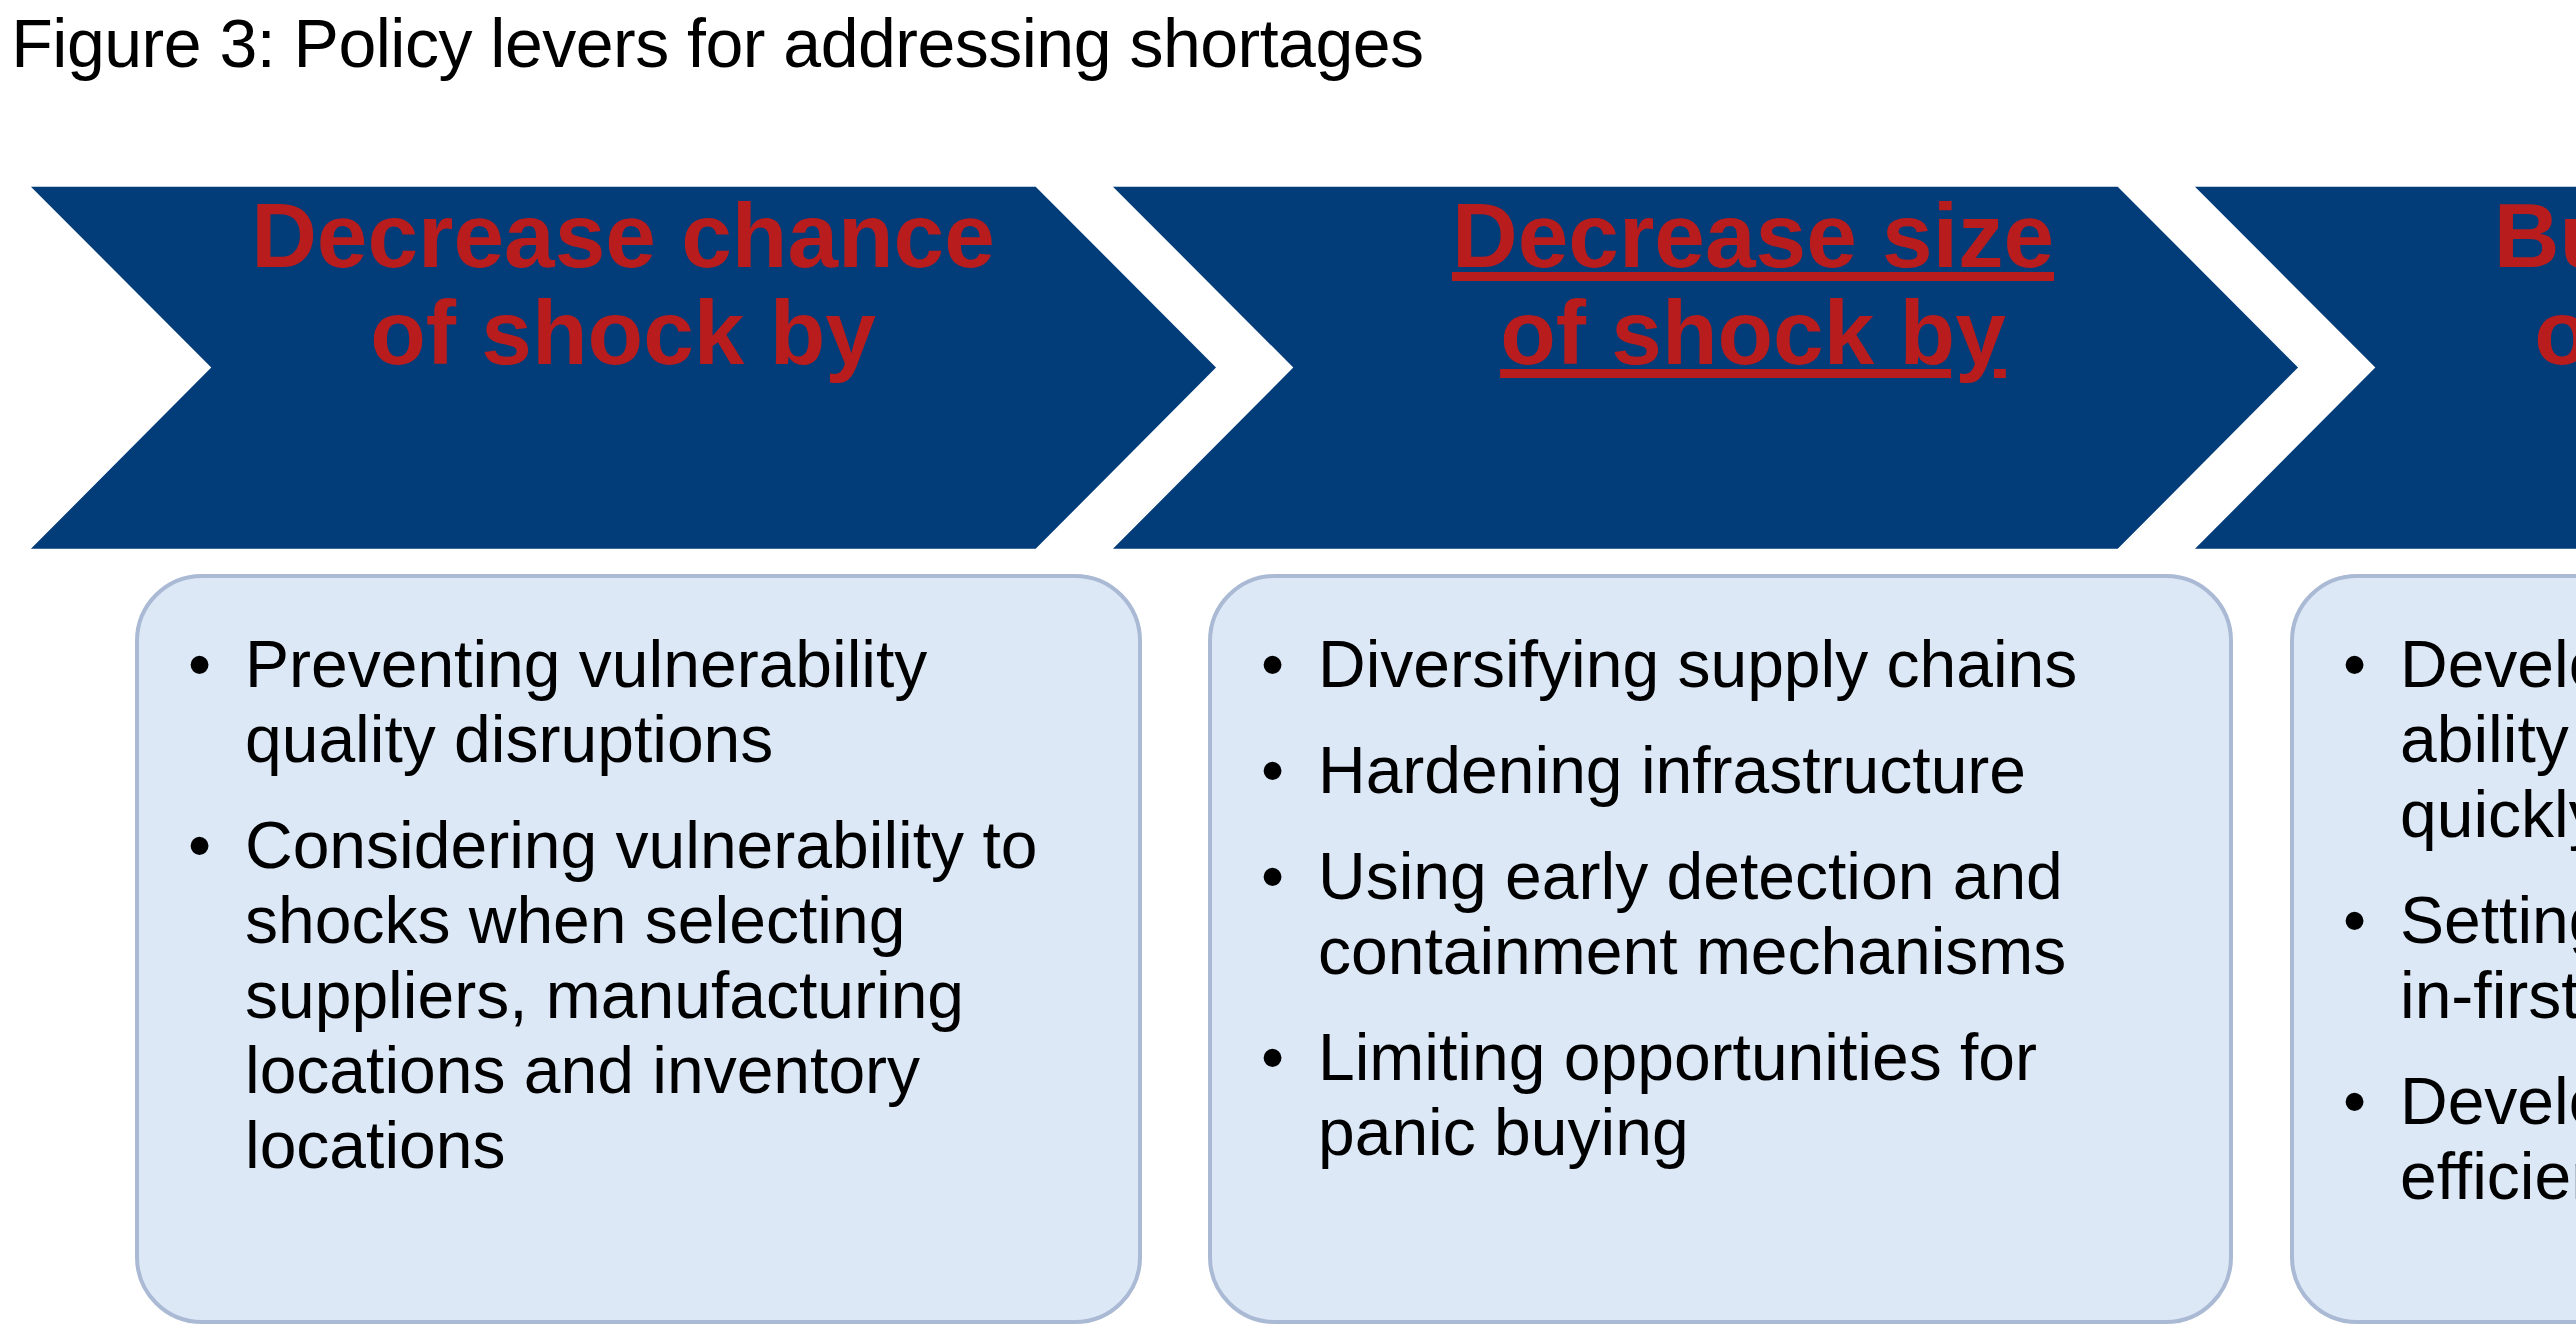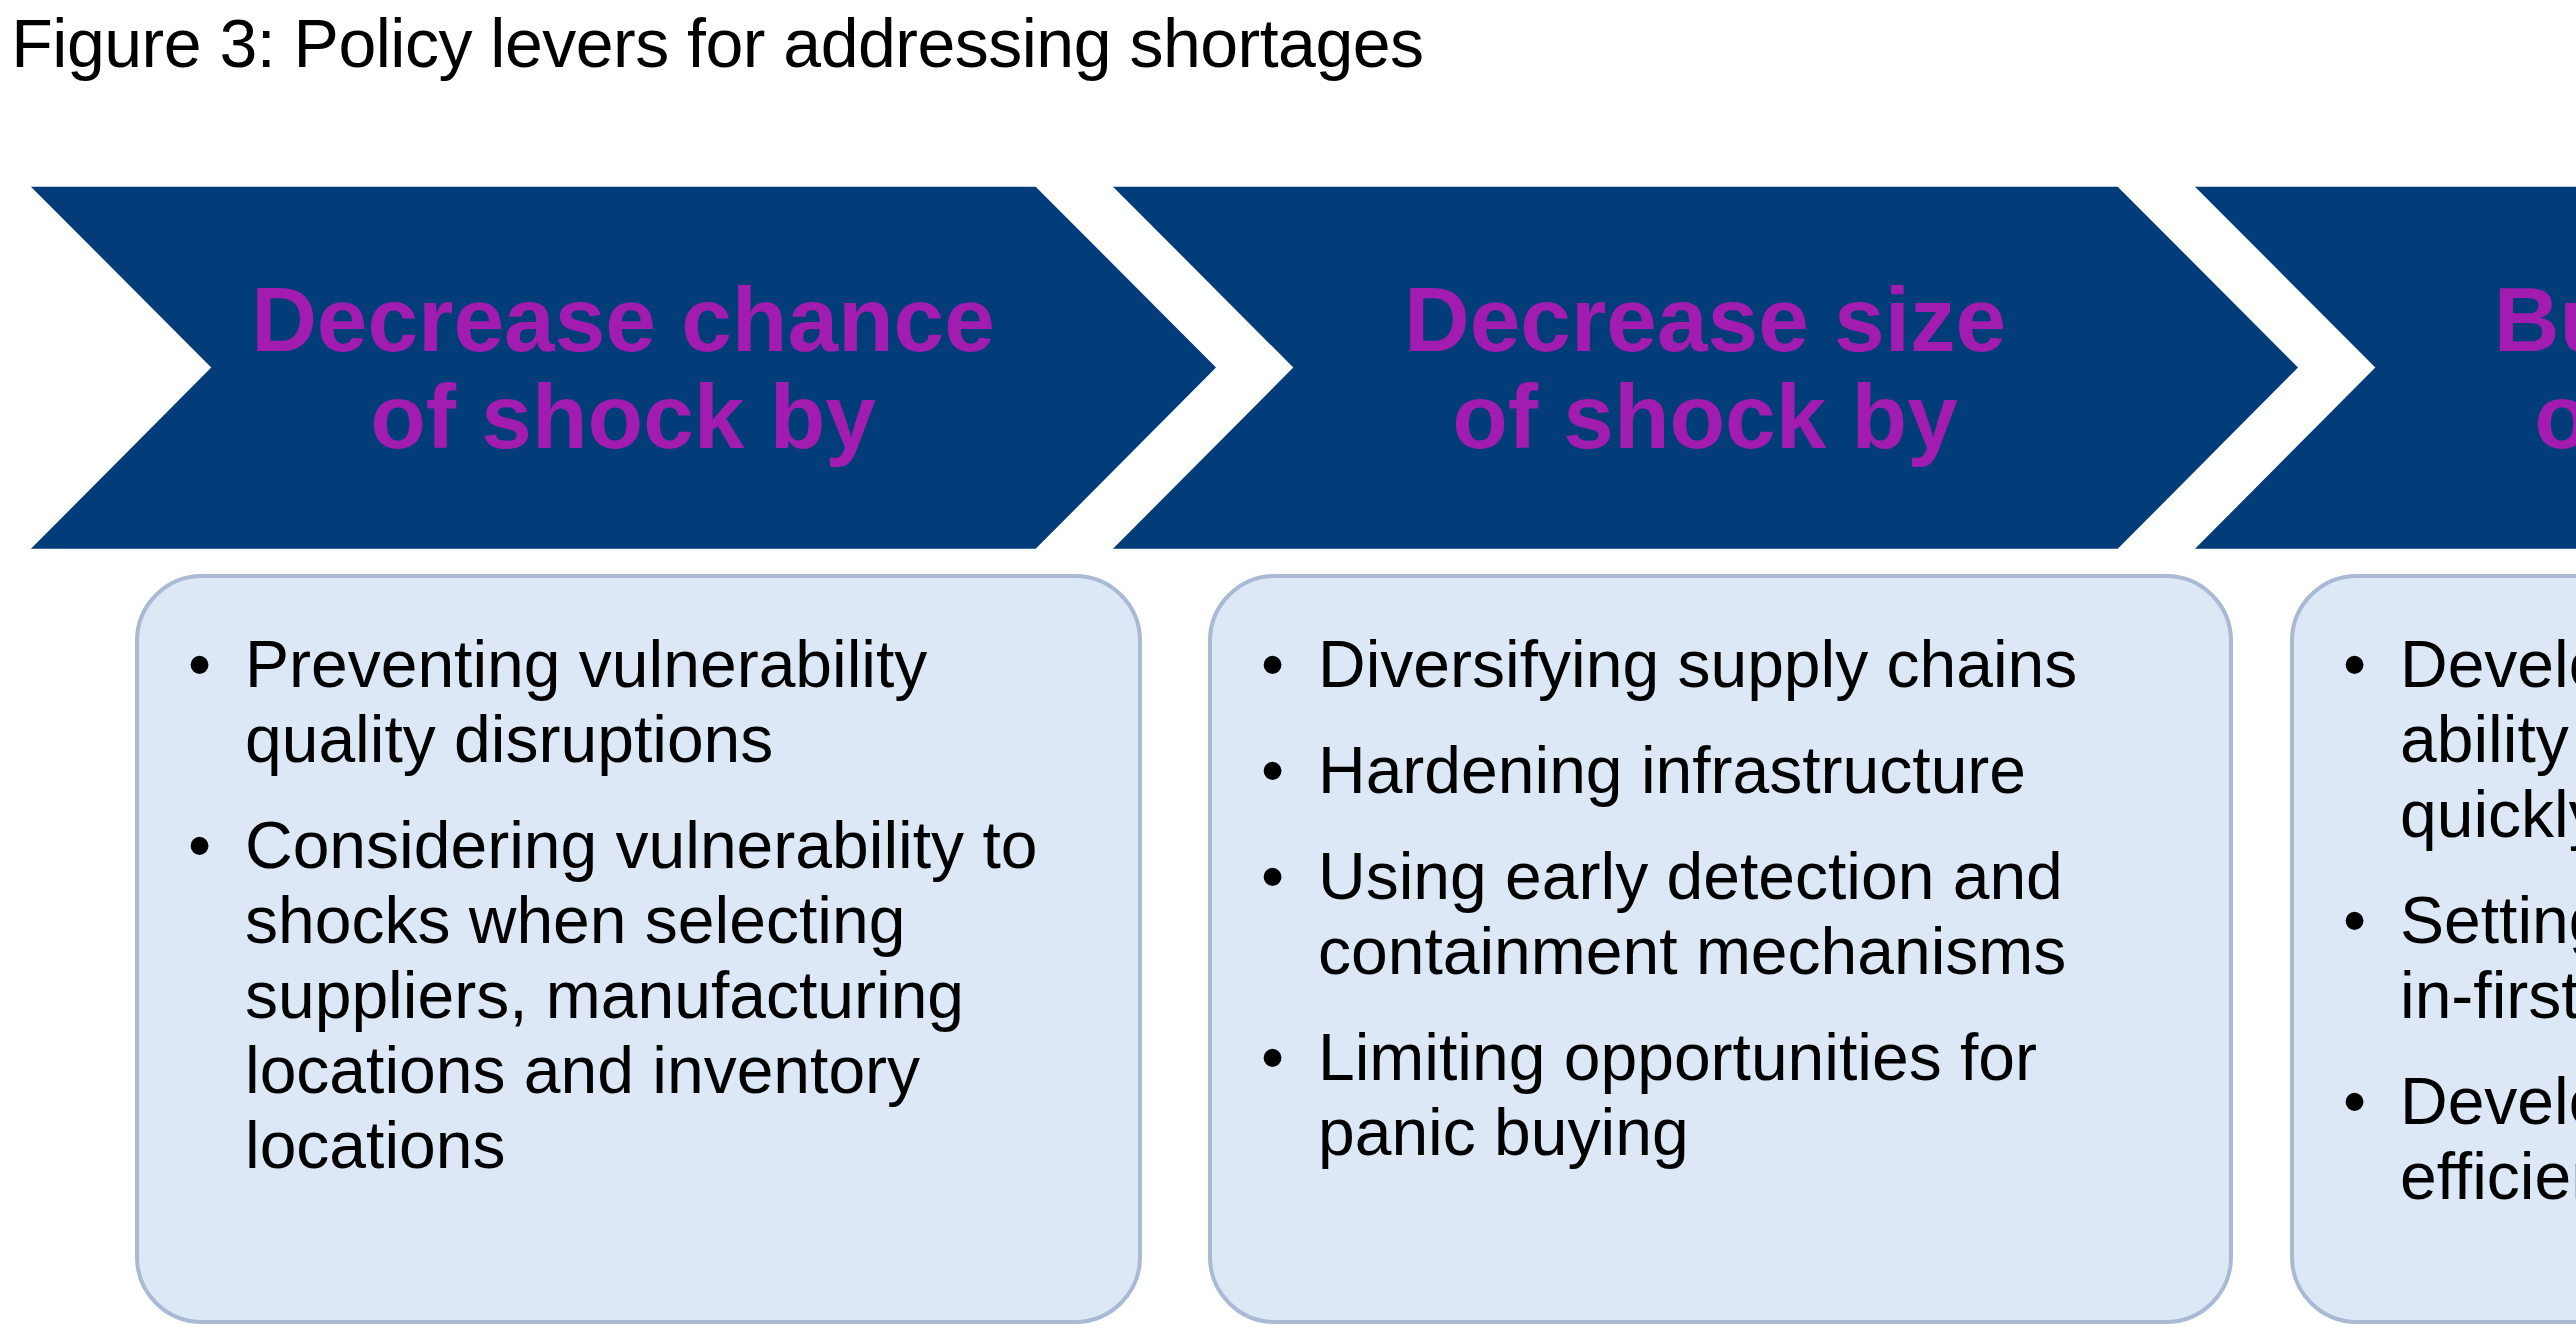--- a/index.html
+++ b/index.html
@@ -3,22 +3,22 @@
   <meta charset="utf-8">
   <style>
     html, body { margin: 0; padding: 0; background: #ffffff; }
     body { width: 3394px; height: 1337px; position: relative; overflow: hidden;
            font-family: "Liberation Sans", sans-serif; }
     .title { position: absolute; left: 11.3px; top: 4.1px; margin: 0;
              font-size: 68px; font-weight: normal; color: #000; letter-spacing: -0.5px;
              white-space: nowrap; }
     .chevrons { position: absolute; left: 0; top: 0; width: 3394px; height: 567px; }
     .chev-label { position: absolute; top: 187px; height: 362px;
-                  display: flex; align-items: center; justify-content: center;
-                  text-align: center; color: #a21caf; font-weight: bold;
+                  display: flex; align-items: flex-start; justify-content: center;
+                  text-align: center; color: #b91c1c; font-weight: bold;
                   font-size: 91px; line-height: 97px; }
     .box { position: absolute; top: 574px; height: 750px;
            background: #dde8f7; border: 4.6px solid #aab9d4; border-radius: 67px;
            box-sizing: border-box; }
     .box ul { list-style: none; margin: 0; padding: 0; position: absolute; left: 0; right: 0; top: 49px; }
     .box li { position: relative; padding-left: 106px; padding-right: 20.6px;
               font-size: 66px; line-height: 75px; color: #000; margin-bottom: 31px; }
     .box li .bullet { position: absolute; left: 49px; top: 0; font-size: 66px; }
   </style>
 </head>
@@ -31,21 +31,21 @@
   <polygon fill="#023c79" points="2160,362 4110,362 4460,713 4110,1065 2160,1065 2510,713"></polygon>
   <polygon fill="#023c79" points="4260,362 6210,362 6560,713 6210,1065 4260,1065 4610,713"></polygon>
 </svg>
 
 <div class="chev-label" style="left:211px; width:824px;">
   <div>
     <div>Decrease chance</div>
     <div>of shock by</div>
   </div>
 </div>
-<div class="chev-label" style="left:1293px; width:824px;">
+<div class="chev-label" style="left:1341px; width:824px;text-decoration:underline;">
   <div>
     <div>Decrease size</div>
     <div>of shock by</div>
   </div>
 </div>
 <div class="chev-label" style="left:2375px; width:824px;">
   <div>
     <div>Buffer impact</div>
     <div>of shock by</div>
   </div>

